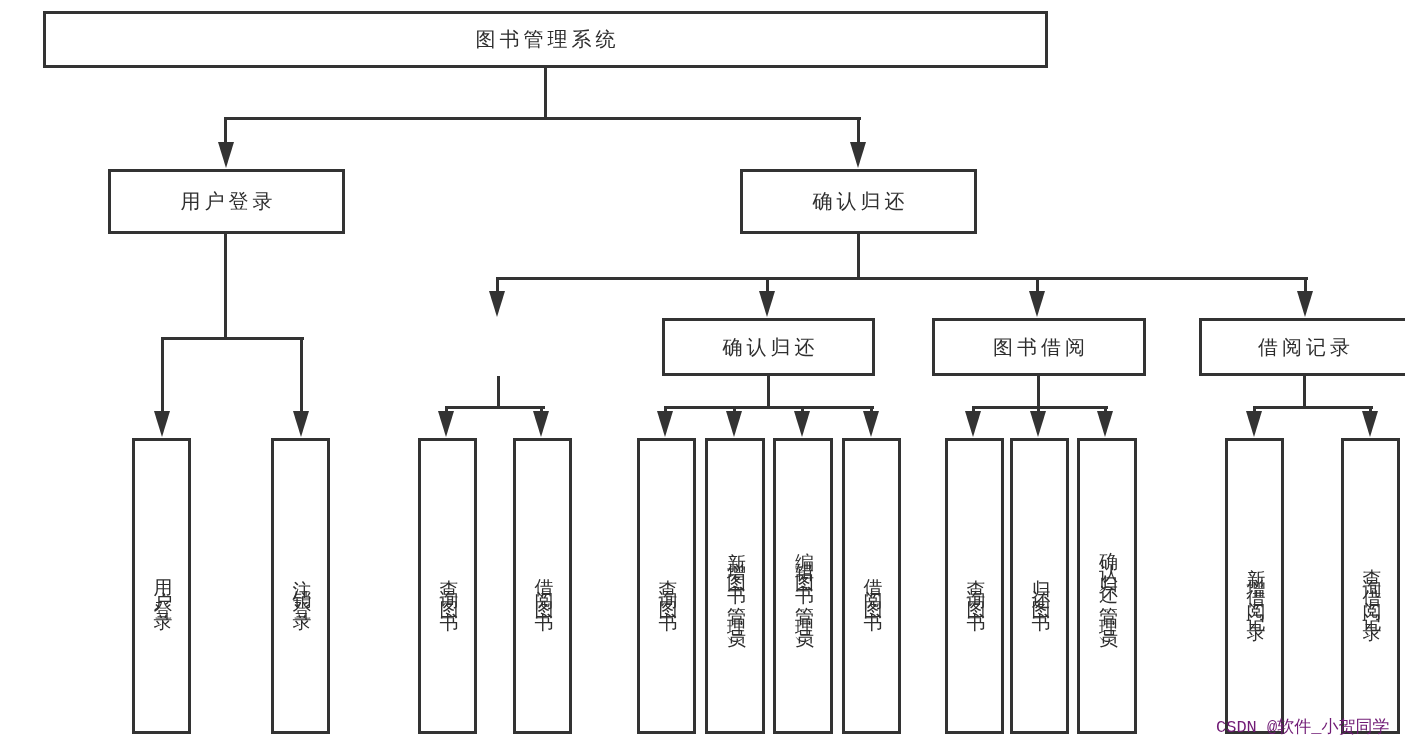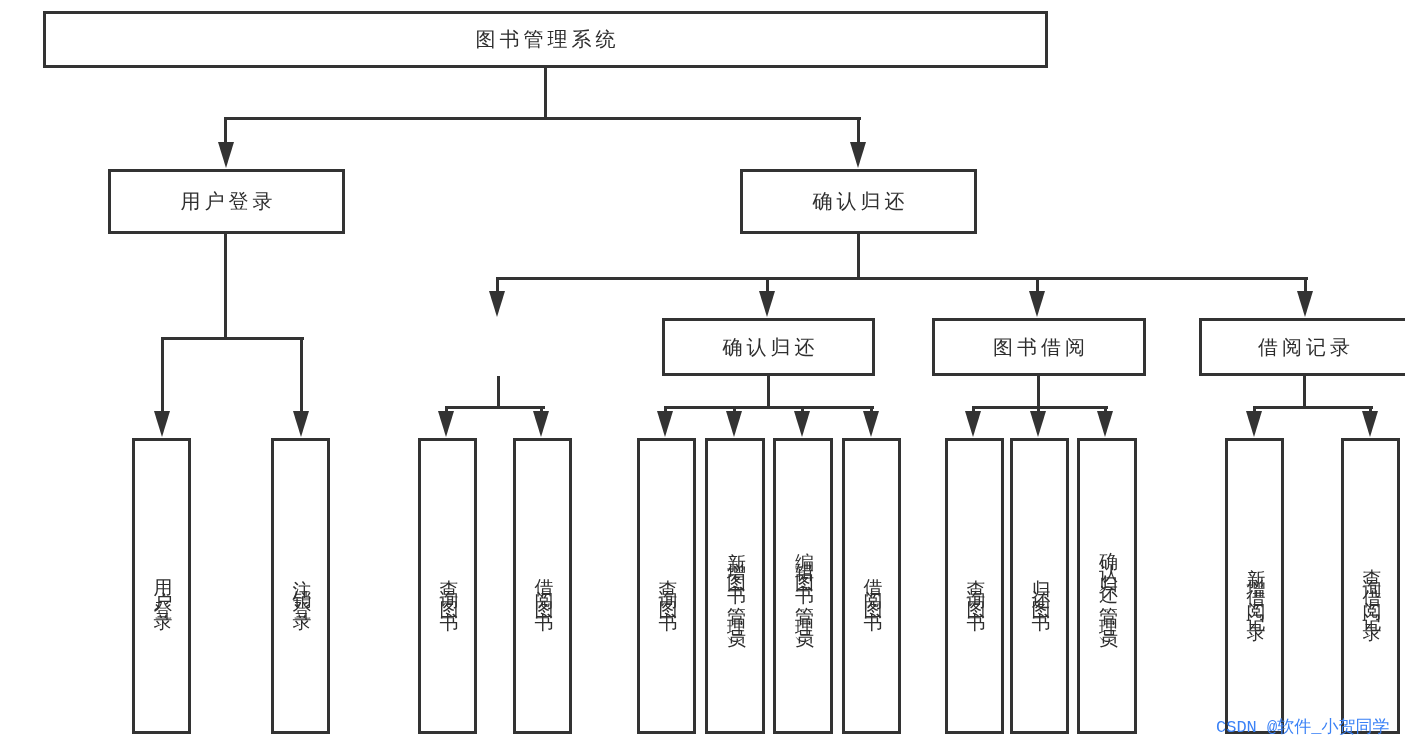--- a/index.html
+++ b/index.html
@@ -53,21 +53,21 @@
     width: 0; height: 0;
     border-left: 8px solid transparent;
     border-right: 8px solid transparent;
     border-top: 26px solid #333333;
   }
   .watermark {
     position: absolute;
     left: 1188px;
     top: 715px;
     font-size: 17px;
-    color: #3b82f6;
+    color: #701a75;
     white-space: nowrap;
   }
 </style>
 </head>
 <body>
 
 <div class="stage">
 
   <div class="hbox" style="left:15px;top:11px;width:1005px;height:57px">
     <span>图书管理系统</span>

